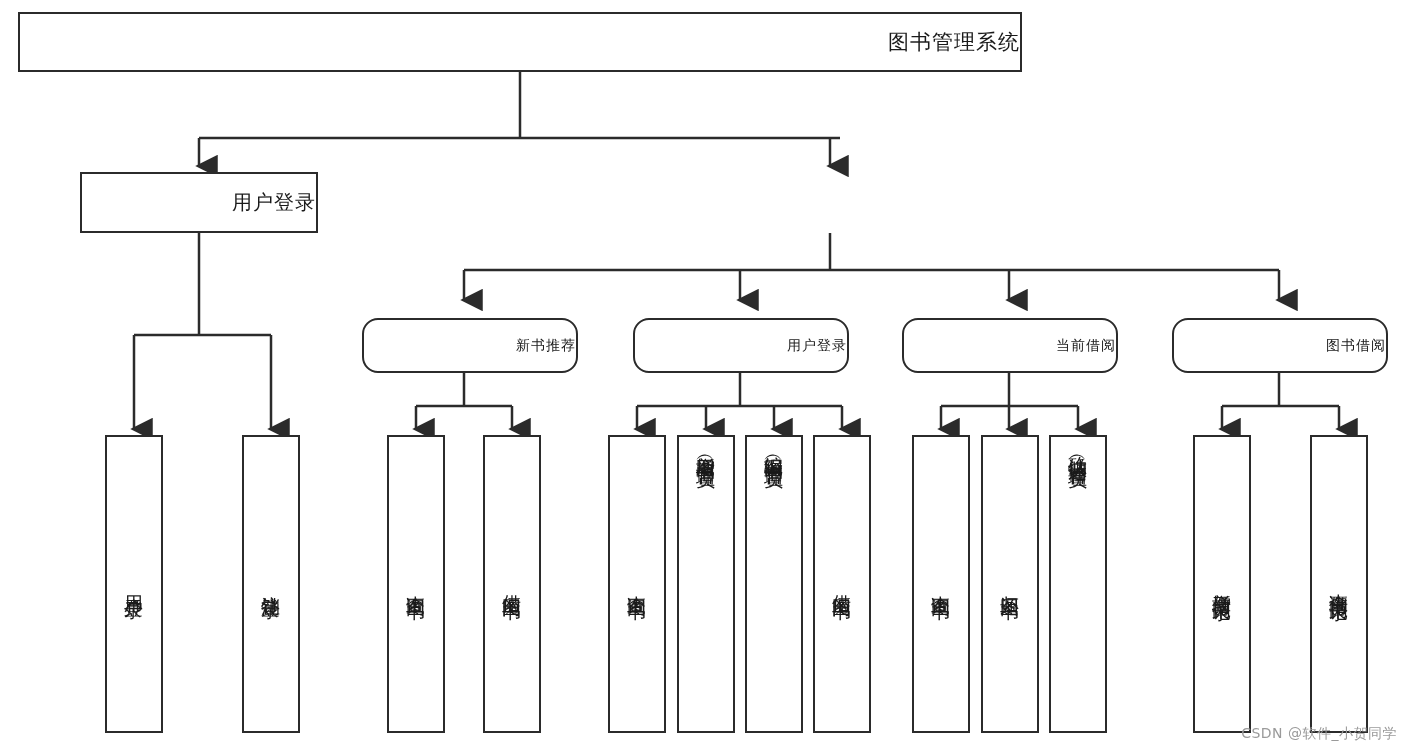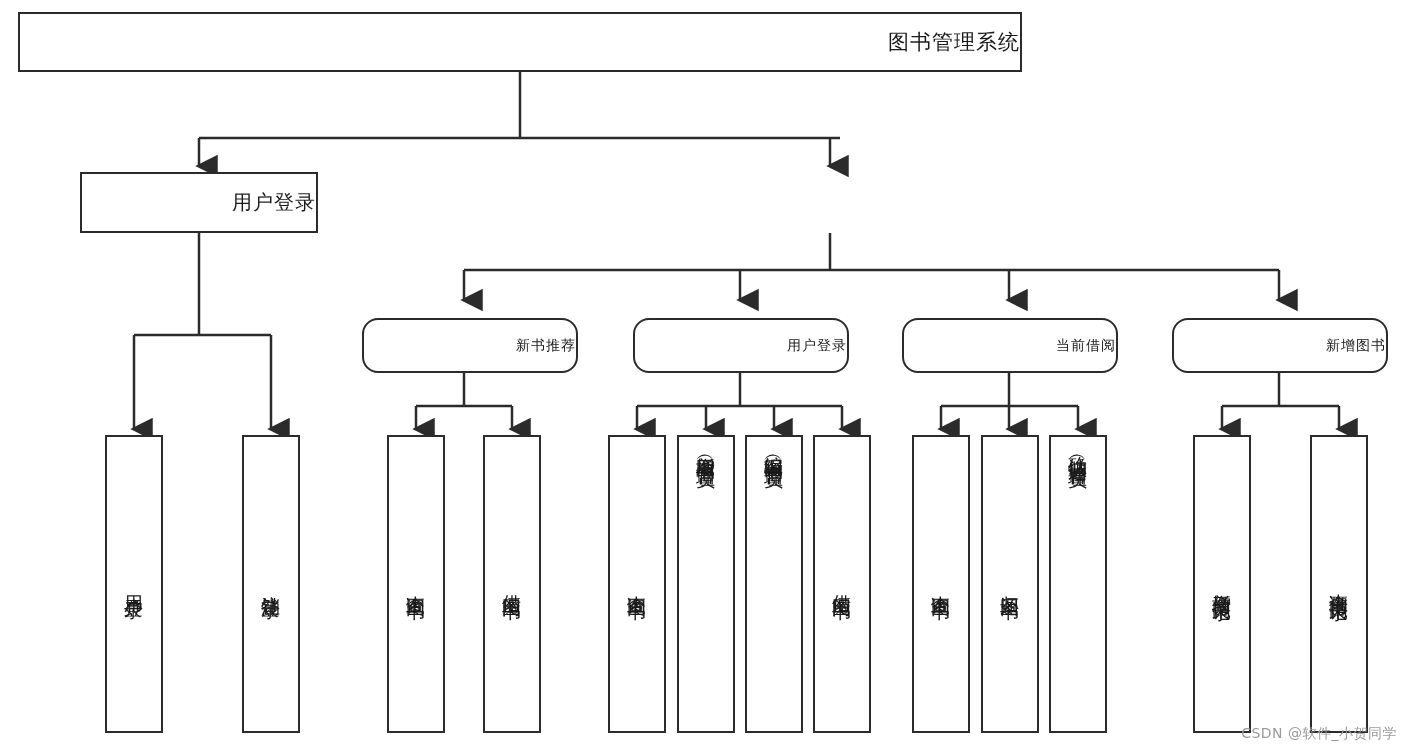--- a/index.html
+++ b/index.html
@@ -160,21 +160,21 @@
 
   <div class="node lvl2" style="left:633px; top:318px; width:216px; height:55px;">
     <span class="htext">用户登录</span>
   </div>
 
   <div class="node lvl2" style="left:902px; top:318px; width:216px; height:55px;">
     <span class="htext">当前借阅</span>
   </div>
 
   <div class="node lvl2" style="left:1172px; top:318px; width:216px; height:55px;">
-    <span class="htext">新增图书</span>
+    <span class="htext">图书借阅</span>
   </div>
 
   <div class="node leaf" style="left:105px; top:435px; width:58px; height:298px;">
     <div class="vwrap">
       <span class="vtext">用户登录</span>
     </div>
   </div>
 
   <div class="node leaf" style="left:242px; top:435px; width:58px; height:298px;">
     <div class="vwrap">

